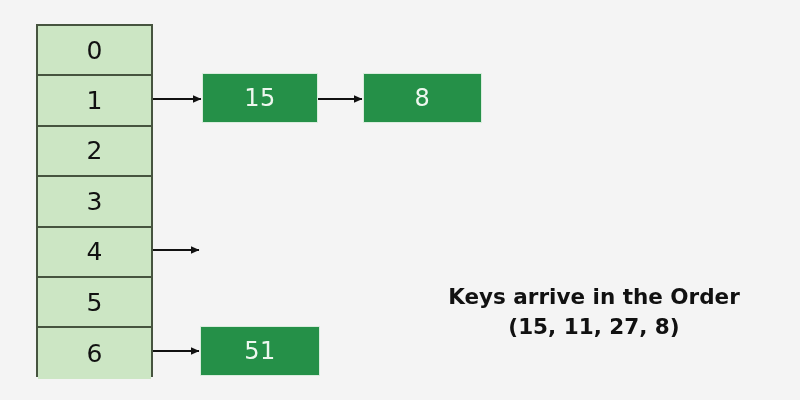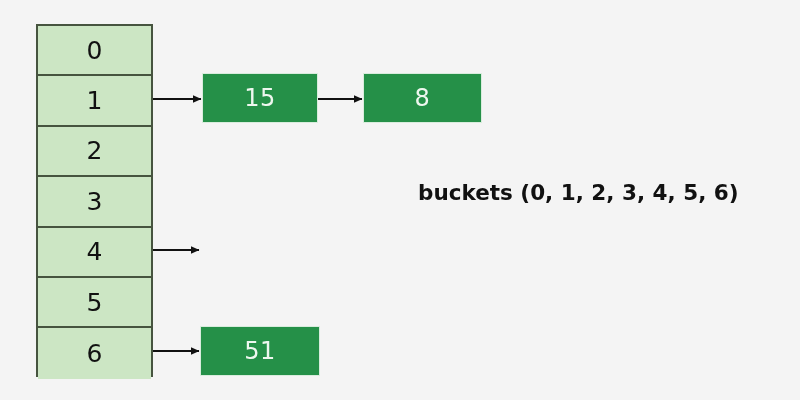--- a/index.html
+++ b/index.html
@@ -166,17 +166,20 @@
   <div class="node" style="left:363px; top:73px; width:119px; height:50px;">
     <span class="node-value">8</span>
   </div>
 
 
   <div class="node" style="left:200px; top:326px; width:120px; height:50px;">
     <span class="node-value">51</span>
   </div>
 
   <div class="caption caption-a">
-    <span class="caption-line">buckets (0, 1, 2, 3, 4, 5, 6)</span>
   </div>
 
+  <div class="caption caption-b">
+    <span class="caption-line">Keys arrive in the Order</span>
+    <span class="caption-line">(15, 11, 27, 8)</span>
+  </div>
 
 </div>
 
 </body></html>

